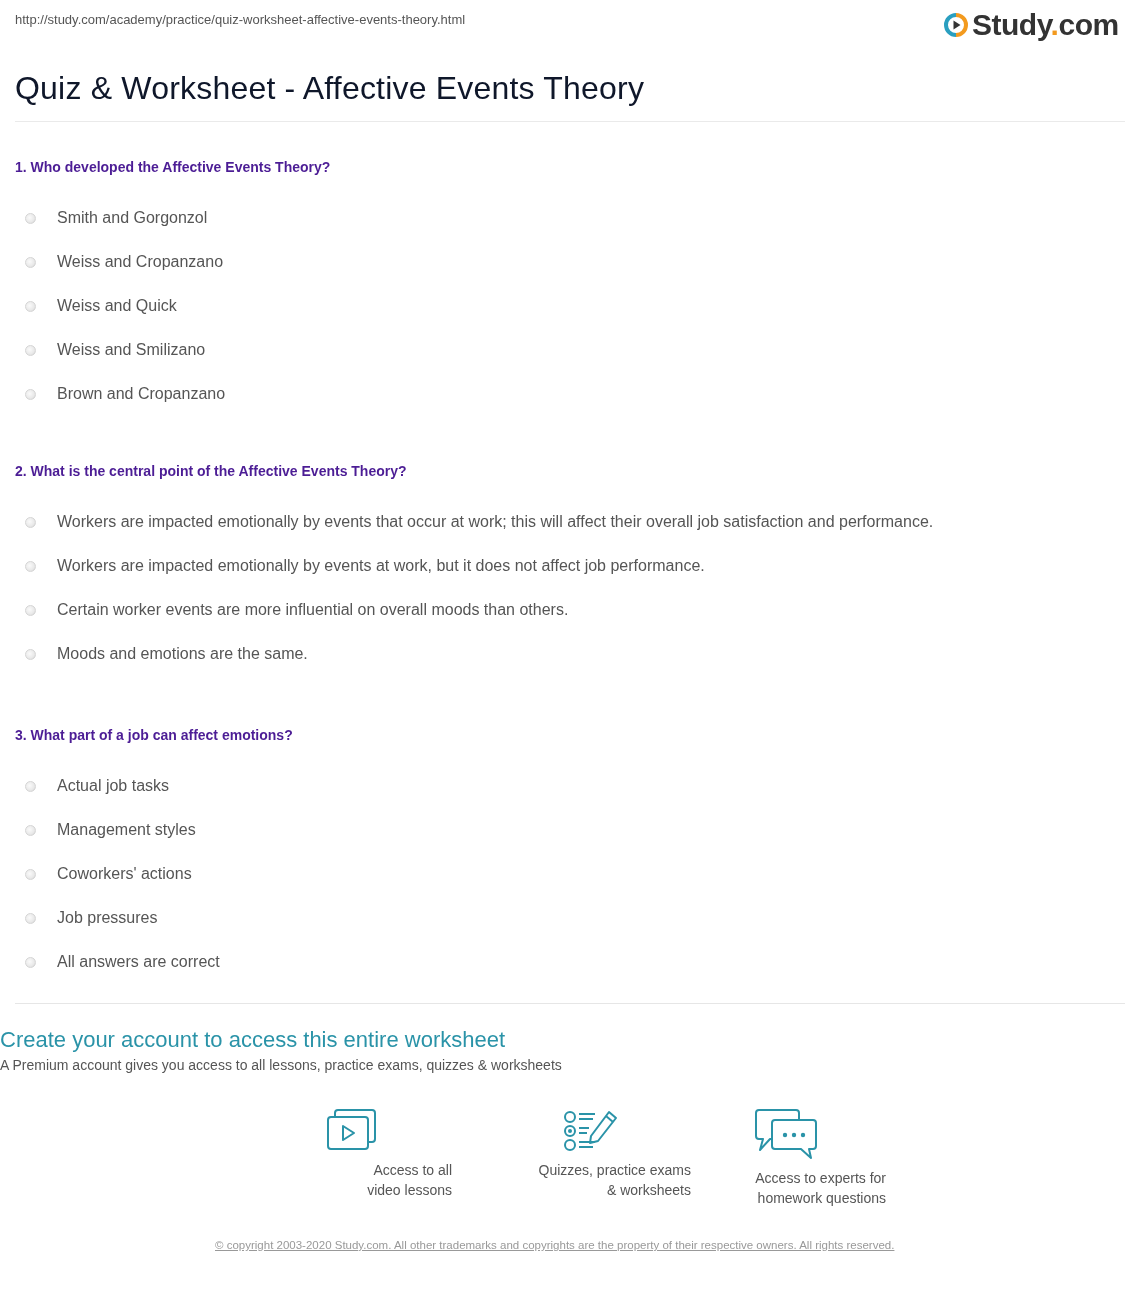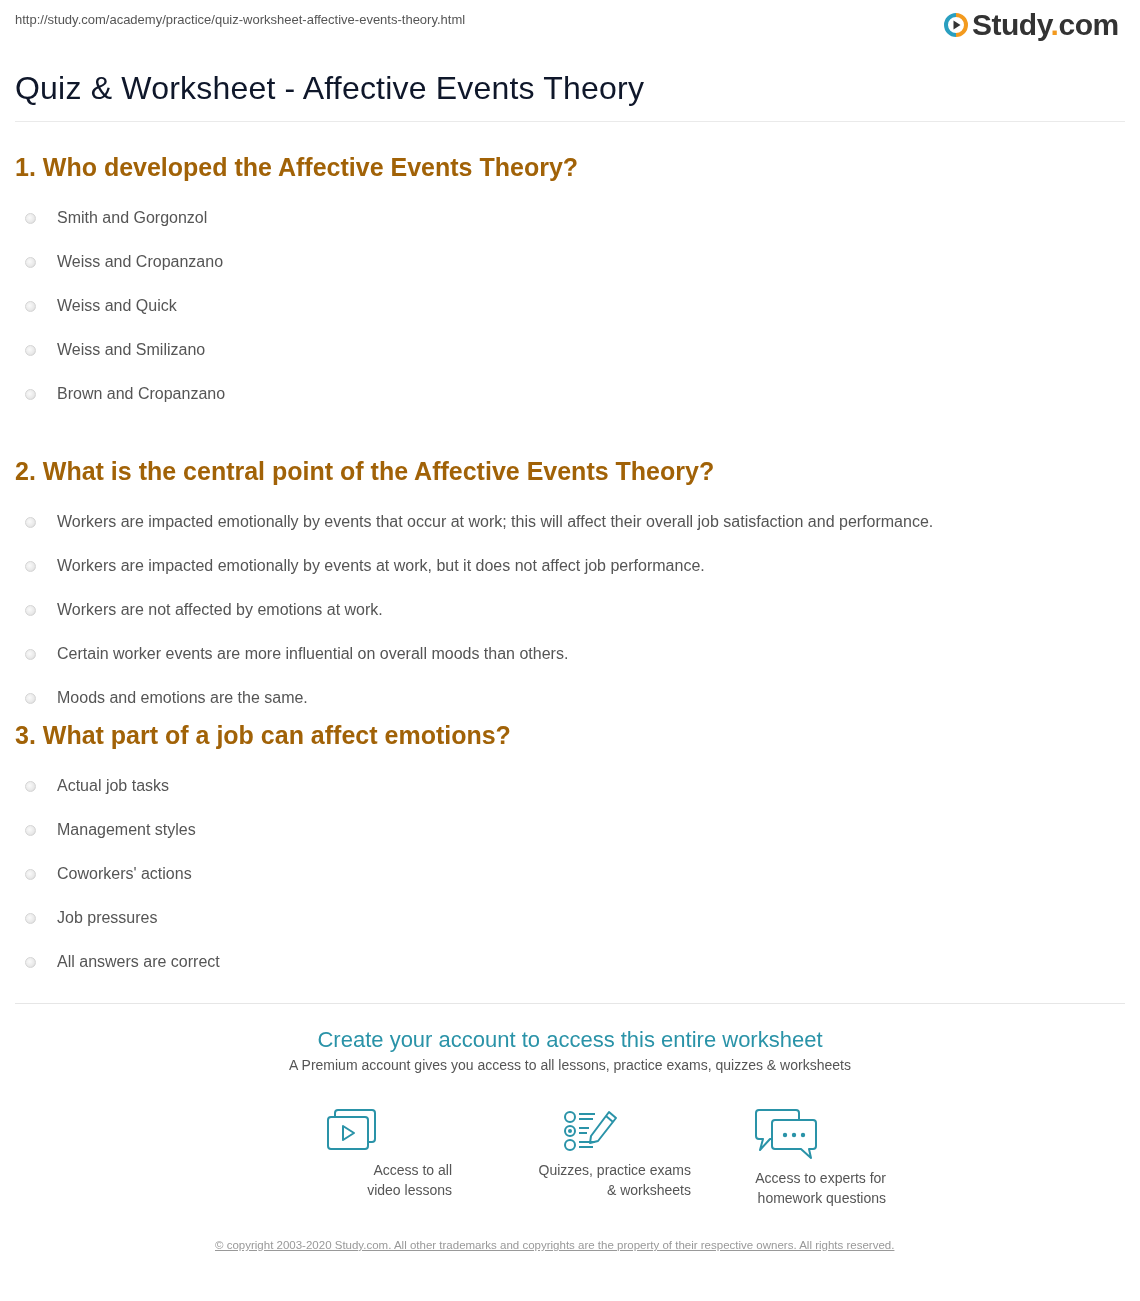--- a/index.html
+++ b/index.html
@@ -47,23 +47,23 @@
     width: 1110px;
     height: 1px;
     background: #eaeaea;
   }
   .question {
     position: absolute;
     left: 15px;
     width: 1110px;
   }
   .q-title {
-    font-size: 25px;
+    font-size: 14px;
     font-weight: bold;
-    color: #a16207;
+    color: #4c1d95;
     height: 30px;
     line-height: 30px;
   }
   .options { list-style: none; margin-top: 14px; }
   .option {
     display: flex; align-items: center;
     height: 44px;
     font-size: 16px;
     color: #555;
     cursor: pointer;
@@ -82,21 +82,20 @@
     position: absolute;
     left: 15px; top: 1003px;
     width: 1110px;
     height: 1px;
     background: #e6e6e6;
   }
   .cta {
     position: absolute;
     left: 0; top: 1026px;
     width: 1140px;
-    text-align: center;
   }
   .cta-title {
     font-size: 22px;
     color: #2a93a8;
     font-weight: normal;
     line-height: 28px;
   }
   .cta-sub {
     font-size: 14px;
     color: #555;
@@ -179,24 +178,20 @@
 <div class="question" style="top:456px;">
   <div class="q-title">2. What is the central point of the Affective Events Theory?</div>
   <ul class="options">
     <li class="option">
         <span class="radio"></span>
         <span class="option-text">Workers are impacted emotionally by events that occur at work; this will affect their overall job satisfaction and performance.</span>
       </li>
     <li class="option">
         <span class="radio"></span>
         <span class="option-text">Workers are impacted emotionally by events at work, but it does not affect job performance.</span>
-      </li>
-    <li class="option">
-        <span class="radio"></span>
-        <span class="option-text">Workers are not affected by emotions at work.</span>
       </li>
     <li class="option">
         <span class="radio"></span>
         <span class="option-text">Certain worker events are more influential on overall moods than others.</span>
       </li>
     <li class="option">
         <span class="radio"></span>
         <span class="option-text">Moods and emotions are the same.</span>
       </li>
   </ul>

